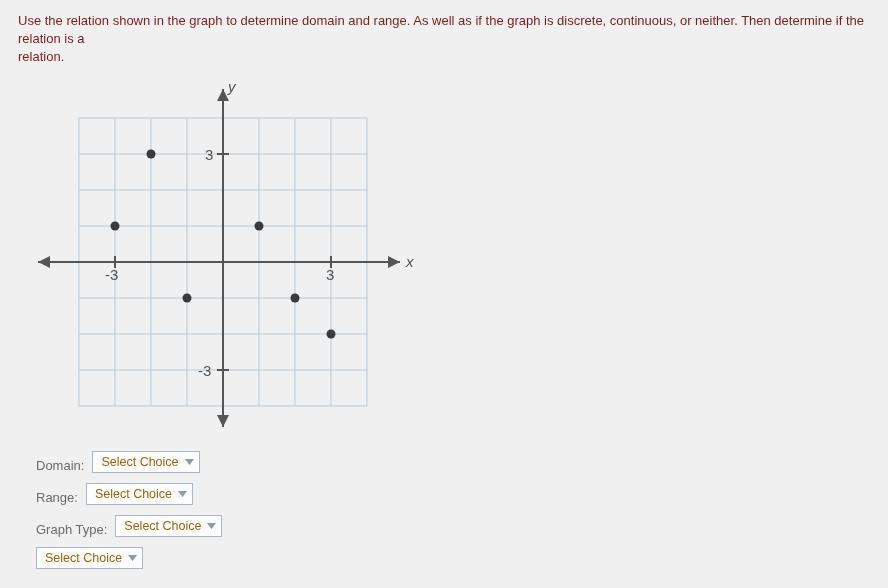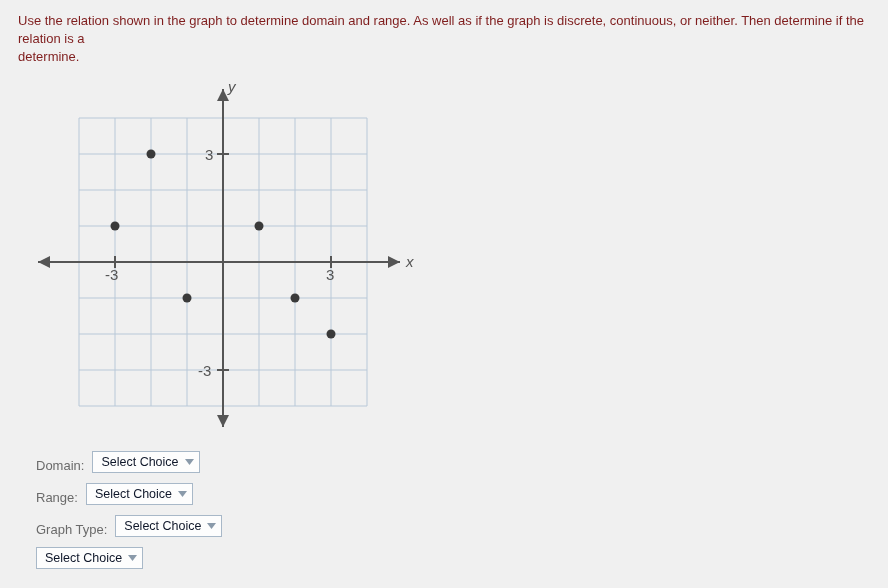--- a/index.html
+++ b/index.html
@@ -46,21 +46,21 @@
       color: #6a6a6a;
     }
     .answer-label {
       white-space: nowrap;
     }
     .select-box {
       border: 1px solid #a8b8c8;
       background: #fdfdfd;
       padding: 3px 20px 3px 8px;
       font-size: 12.5px;
-      color: #0f172a;
+      color: #a16207;
       position: relative;
       display: inline-flex;
       align-items: center;
       cursor: pointer;
       min-height: 22px;
     }
     .select-box .chev {
       position: absolute;
       right: 5px;
       top: 50%;
@@ -68,21 +68,21 @@
       display: inline-block;
     }
     .chev svg { display: block; }
   </style>
 </head>
 <body>
 
 <div class="content">
   <div class="instructions">
     <span>Use the relation shown in the graph to determine domain and range. As well as if the graph is discrete, continuous, or neither. Then determine if the relation is a</span><br>
-    <span>determine.</span>
+    <span>relation.</span>
   </div>
 
   <div class="chart-container">
     <svg class="chart-svg" width="390" height="360" viewBox="0 0 390 360">
 
       <g stroke="#b8c8d8" stroke-width="1">
 
         <line x1="51" y1="41" x2="51" y2="329"></line>
         <line x1="87" y1="41" x2="87" y2="329"></line>
         <line x1="123" y1="41" x2="123" y2="329"></line>

